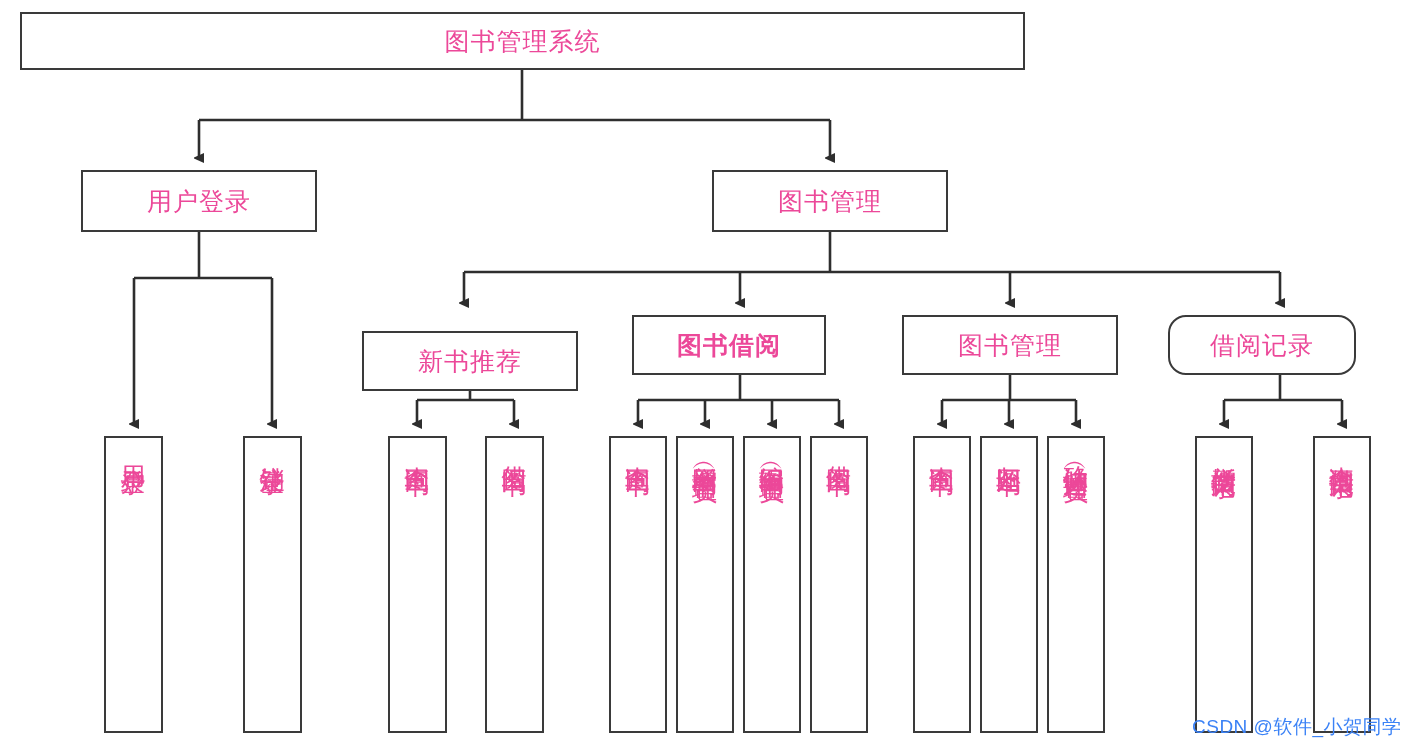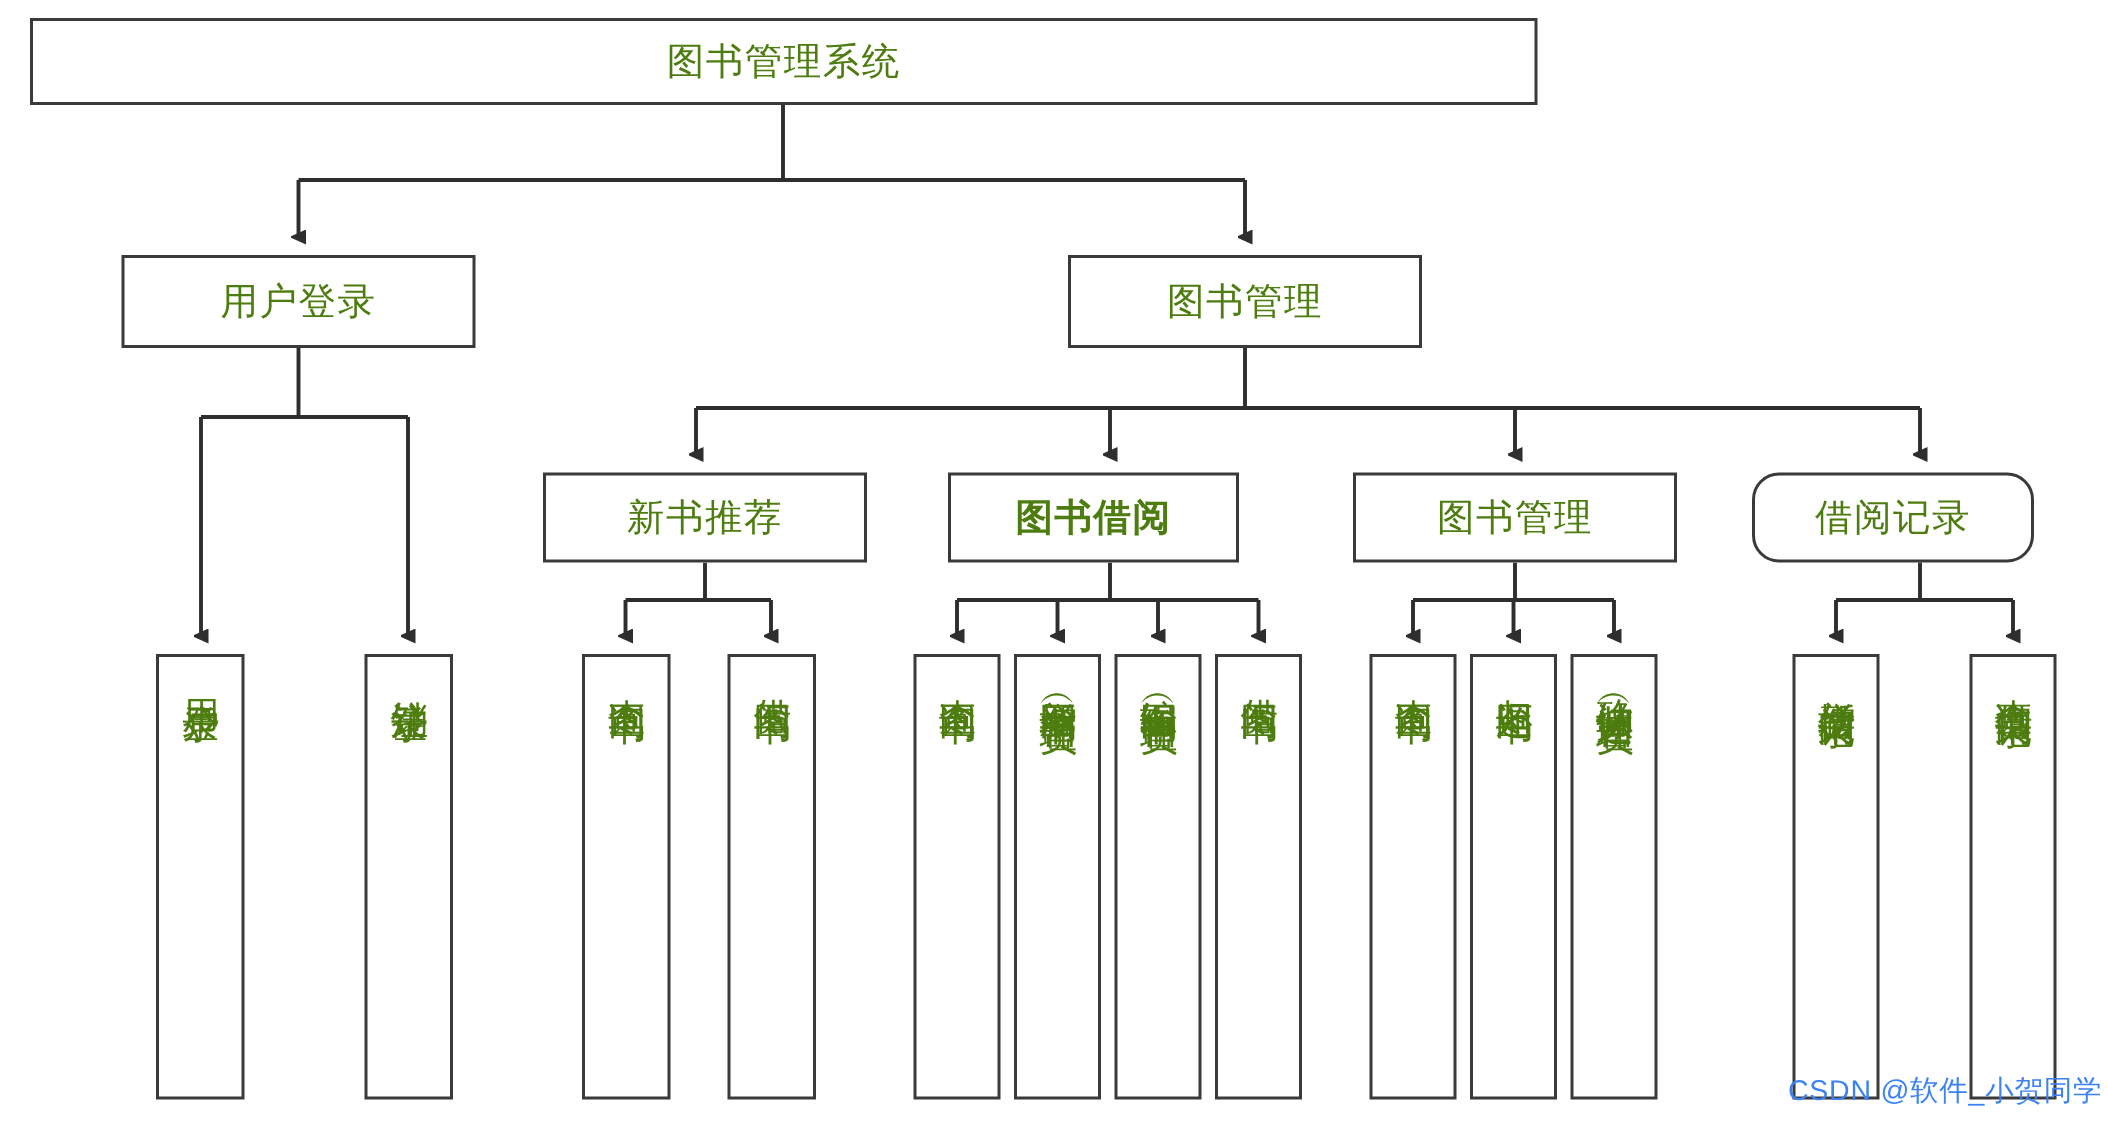--- a/index.html
+++ b/index.html
@@ -26,21 +26,21 @@
     pointer-events: none;
   }
   .node {
     position: absolute;
     box-sizing: border-box;
     border: 2px solid #3a3a3a;
     background: #ffffff;
     display: flex;
     align-items: center;
     justify-content: center;
-    color: #4d7c0f;
+    color: #ec4899;
   }
   .node .label {
     display: block;
     text-align: center;
     line-height: 1.08;
     white-space: nowrap;
   }
   
   .node.h .label {
     font-size: 25px;
@@ -128,21 +128,21 @@
     <span class="label">图书管理系统</span>
   </div>
 
   <div class="node h" style="left:81px; top:170px; width:236px; height:62px;">
     <span class="label">用户登录</span>
   </div>
   <div class="node h" style="left:712px; top:170px; width:236px; height:62px;justify-content:center;">
     <span class="label">图书管理</span>
   </div>
 
-  <div class="node h" style="left:362px; top:315px; width:216px; height:60px;">
+  <div class="node h" style="left:362px; top:331px; width:216px; height:60px;">
     <span class="label">新书推荐</span>
   </div>
   <div class="node h" style="left:632px; top:315px; width:194px; height:60px;font-weight:bold;">
     <span class="label">图书借阅</span>
   </div>
   <div class="node h" style="left:902px; top:315px; width:216px; height:60px;">
     <span class="label">图书管理</span>
   </div>
   <div class="node h" style="left:1168px; top:315px; width:188px; height:60px;border-radius:18px;">
     <span class="label">借阅记录</span>

